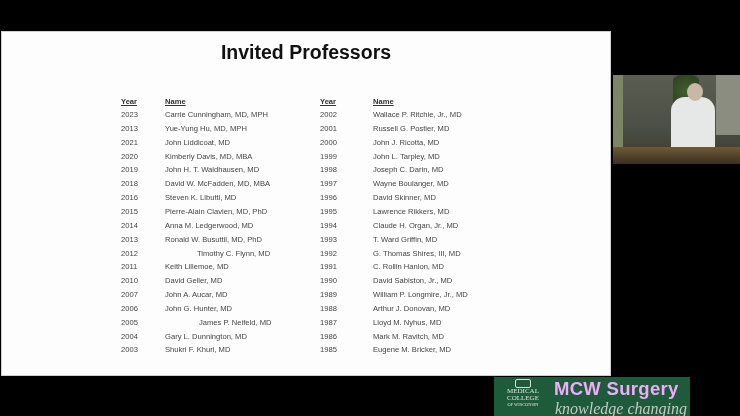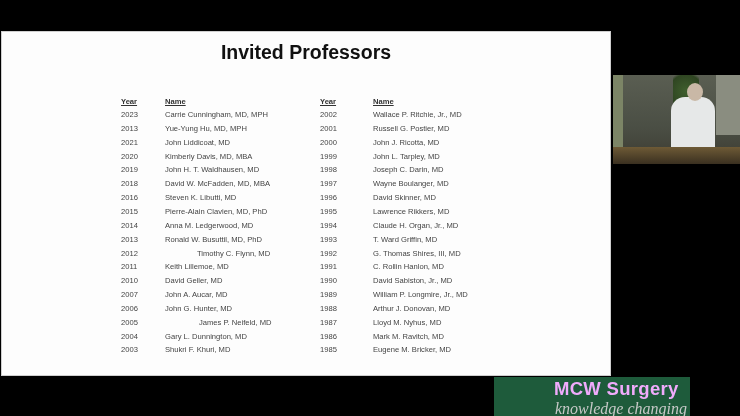--- a/index.html
+++ b/index.html
@@ -214,15 +214,21 @@
 <div class="video">
   <div class="wall-left"></div>
   <div class="wall-right"></div>
   <div class="plant"></div>
   <div class="coat"></div>
   <div class="head"></div>
   <div class="podium"></div>
 </div>
 
 <div class="logo">
+  <div class="crest">
+    <span class="book"></span>
+    <span class="line">MEDICAL</span>
+    <span class="line">COLLEGE</span>
+    <span class="line small">OF WISCONSIN</span>
+  </div>
   <div class="brand">MCW Surgery</div>
   <div class="tagline">knowledge changing life</div>
 </div>
 
 </body></html>

